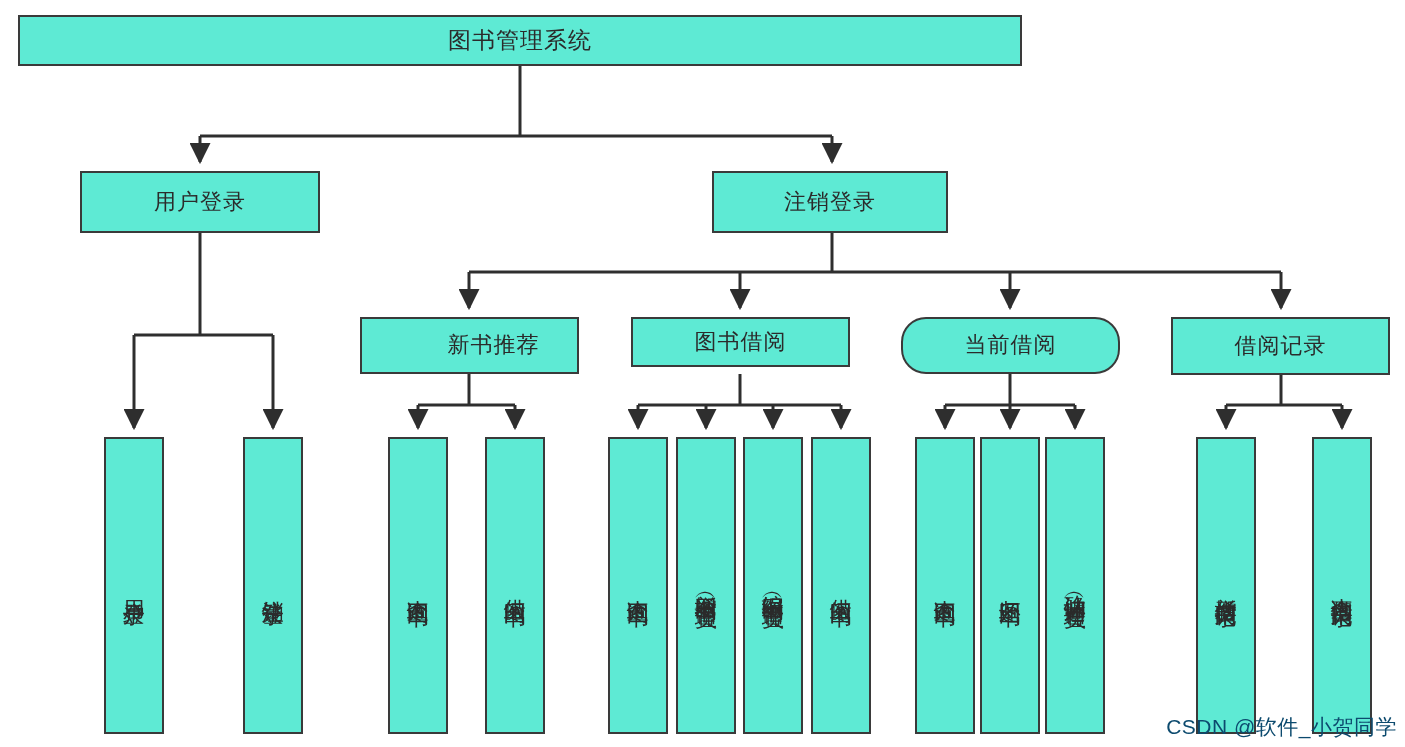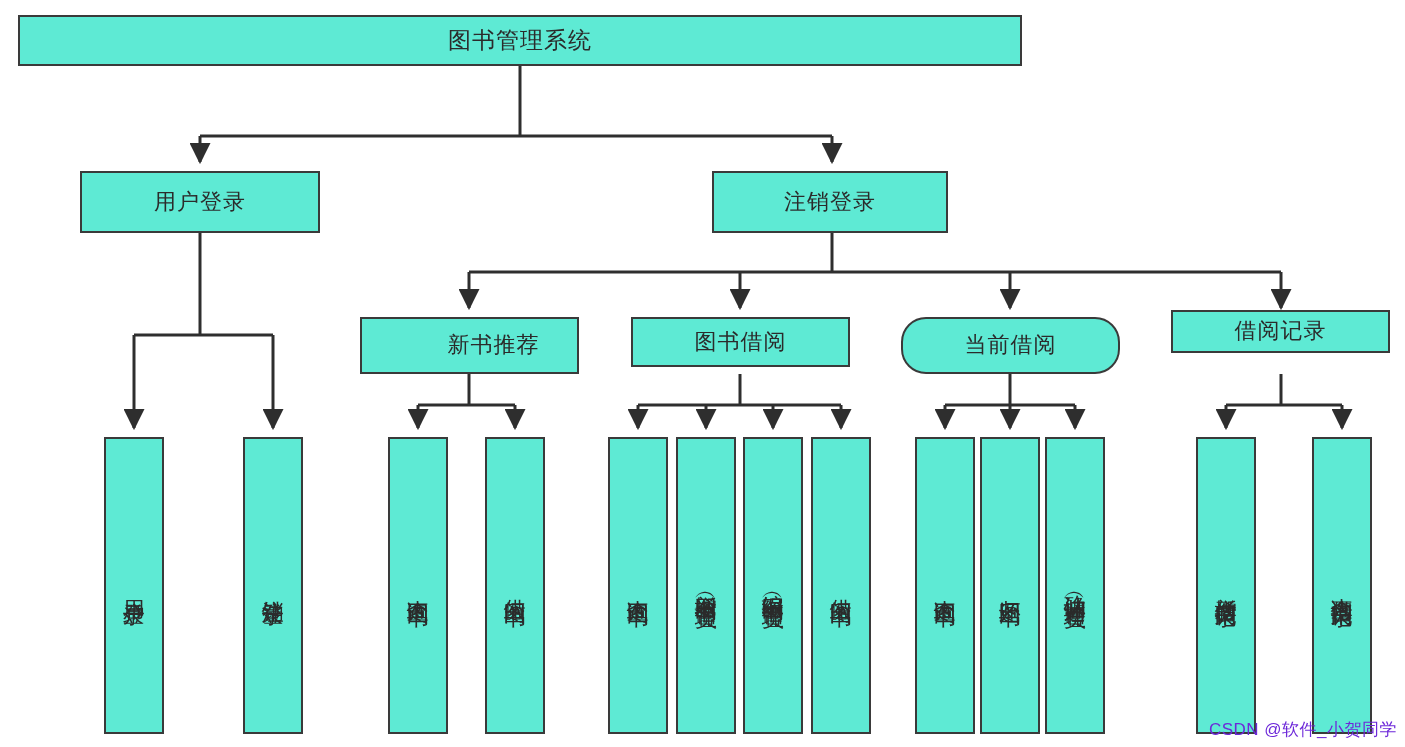--- a/index.html
+++ b/index.html
@@ -58,22 +58,22 @@
   }
   .node-v > span {
     writing-mode: vertical-rl;
     text-orientation: upright;
     display: block;
   }
   #watermark {
     position: absolute;
     right: 8px;
     bottom: 6px;
-    font-size: 17px;
-    color: #6d28d9;
+    font-size: 21px;
+    color: #0c4a6e;
     letter-spacing: 0.5px;
     z-index: 5;
     white-space: nowrap;
   }
 </style>
 </head>
 <body>
 
 <div id="diagram-root">
 
@@ -144,21 +144,21 @@
   </div>
 
   <div class="node node-h" style="left:631px; top:317px; width:219px; height:50px;">
     <span>图书借阅</span>
   </div>
 
   <div class="node node-h" style="left:901px; top:317px; width:219px; height:57px;border-radius:25px;">
     <span>当前借阅</span>
   </div>
 
-  <div class="node node-h" style="left:1171px; top:310px; width:219px; height:43px;">
+  <div class="node node-h" style="left:1171px; top:317px; width:219px; height:58px;">
     <span>借阅记录</span>
   </div>
 
   <div class="node node-v" style="left:104px; top:437px; width:60px; height:297px;">
     <span>用户登录</span>
   </div>
 
   <div class="node node-v" style="left:243px; top:437px; width:60px; height:297px;">
     <span>注销登录</span>
   </div>

